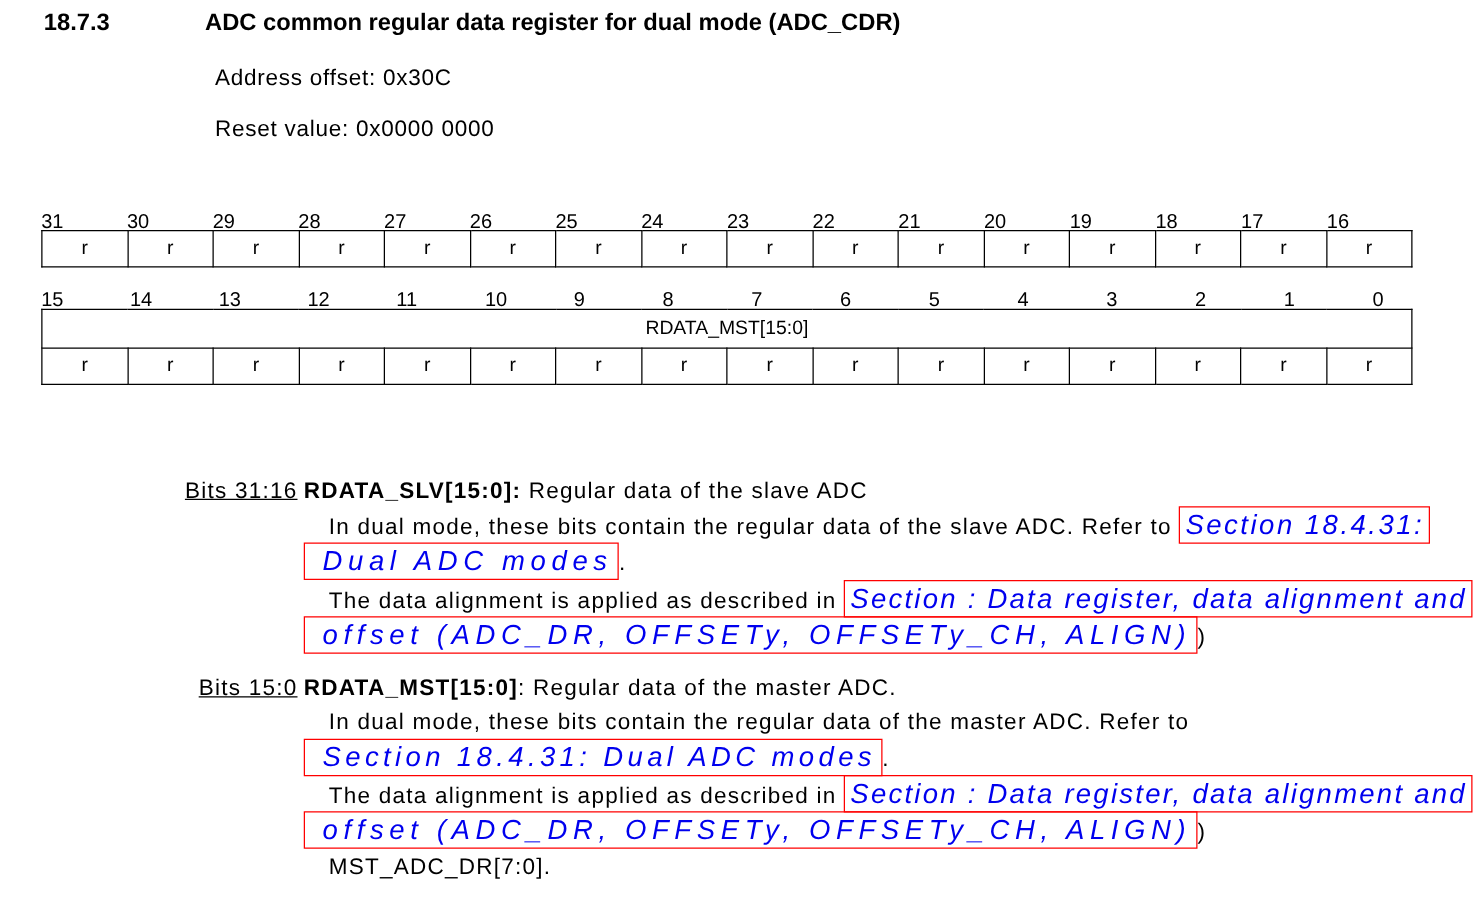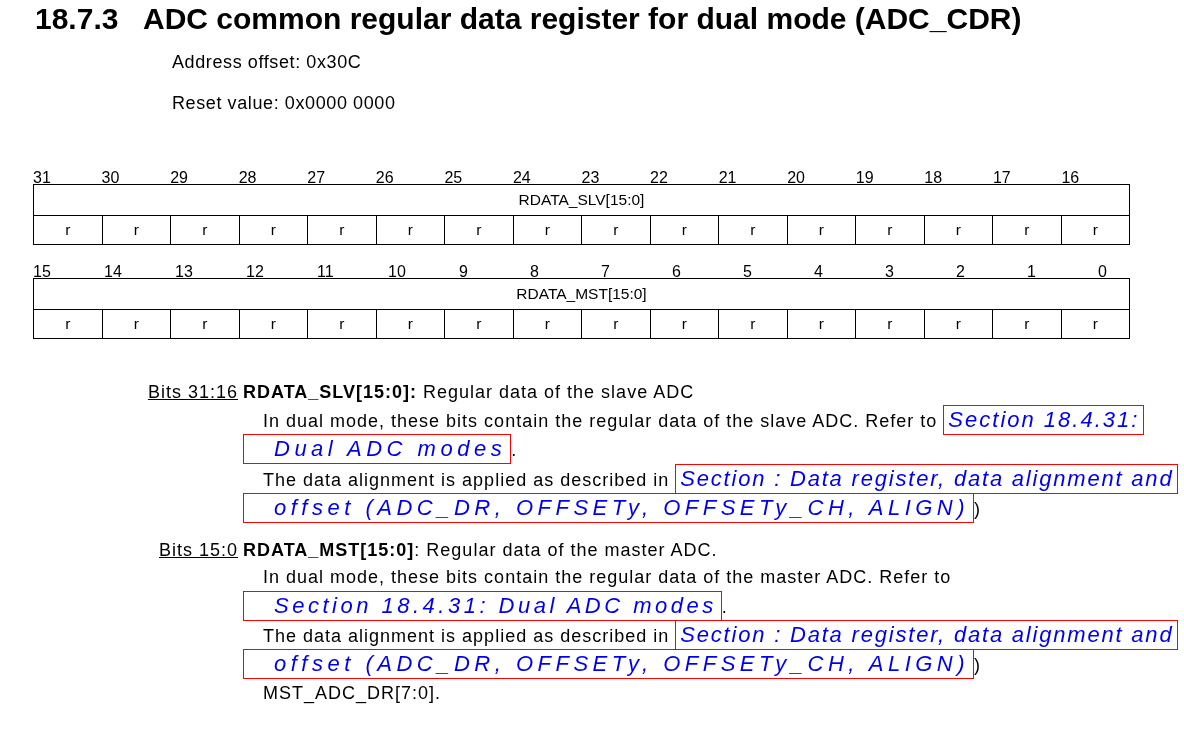--- a/index.html
+++ b/index.html
@@ -11,21 +11,21 @@
   *{box-sizing:border-box;}
   html,body{margin:0;padding:0;}
   body{
     width:1184px;height:735px;position:relative;overflow:hidden;
     background:#ffffff;color:var(--ink);
     font-family:"Liberation Sans", sans-serif;
   }
 
   
   .heading{position:absolute;left:35px;top:5px;display:flex;font-weight:bold;
-    font-size:30px;line-height:28px;}
+    font-size:19px;line-height:28px;gap:21px;}
   .heading .secnum{width:108px;}
 
   
   .meta{position:absolute;left:172px;font-size:18px;letter-spacing:.6px;line-height:22px;}
   #addr{top:51px;}
   #reset{top:92px;}
 
   
   .bitblock{position:absolute;left:33px;top:159px;width:1097px;}
   .bitnums{display:flex;height:18px;margin-bottom:7px;font-size:16px;line-height:18px;}
@@ -41,21 +41,21 @@
   
   .desc{position:absolute;left:0;top:379px;width:1184px;font-size:18px;letter-spacing:1px;}
   .dline{position:relative;padding-left:243px;line-height:27.2px;white-space:nowrap;}
   .block2 .dline{line-height:27.3px;}
   .block2{margin-top:14px;}
   .dline.cont{padding-left:263px;}
   .bits-label{position:absolute;left:0;top:0;width:238px;text-align:right;text-decoration:underline;}
   .b{font-weight:bold;}
   .xlink{font-style:italic;font-size:22px;letter-spacing:2px;color:var(--blue);
     border:1px solid var(--red);padding:1px 4px 2px;text-decoration:none;}
-  .xlink.indent{padding-left:30px;}
+  .xlink.indent{padding-left:14px;}
   .ls18{letter-spacing:1.8px;}
   .ls35{letter-spacing:3.5px;}
   .ls45{letter-spacing:4.5px;}
 </style>
 </head>
 <body>
 
 <div class="heading">
   <span class="secnum">18.7.3</span>
   <span>ADC common regular data register for dual mode (ADC_CDR)</span>
@@ -80,23 +80,20 @@
       <span>21</span>
       <span>20</span>
       <span>19</span>
       <span>18</span>
       <span>17</span>
       <span>16</span>
     </div>
 
   <table class="regtable" id="table-high">
     <tbody>
-      <tr class="fieldrow">
-        <td colspan="16">RDATA_SLV[15:0]</td>
-      </tr>
       <tr class="accessrow">
           <td>r</td>
           <td>r</td>
           <td>r</td>
           <td>r</td>
           <td>r</td>
           <td>r</td>
           <td>r</td>
           <td>r</td>
           <td>r</td>

